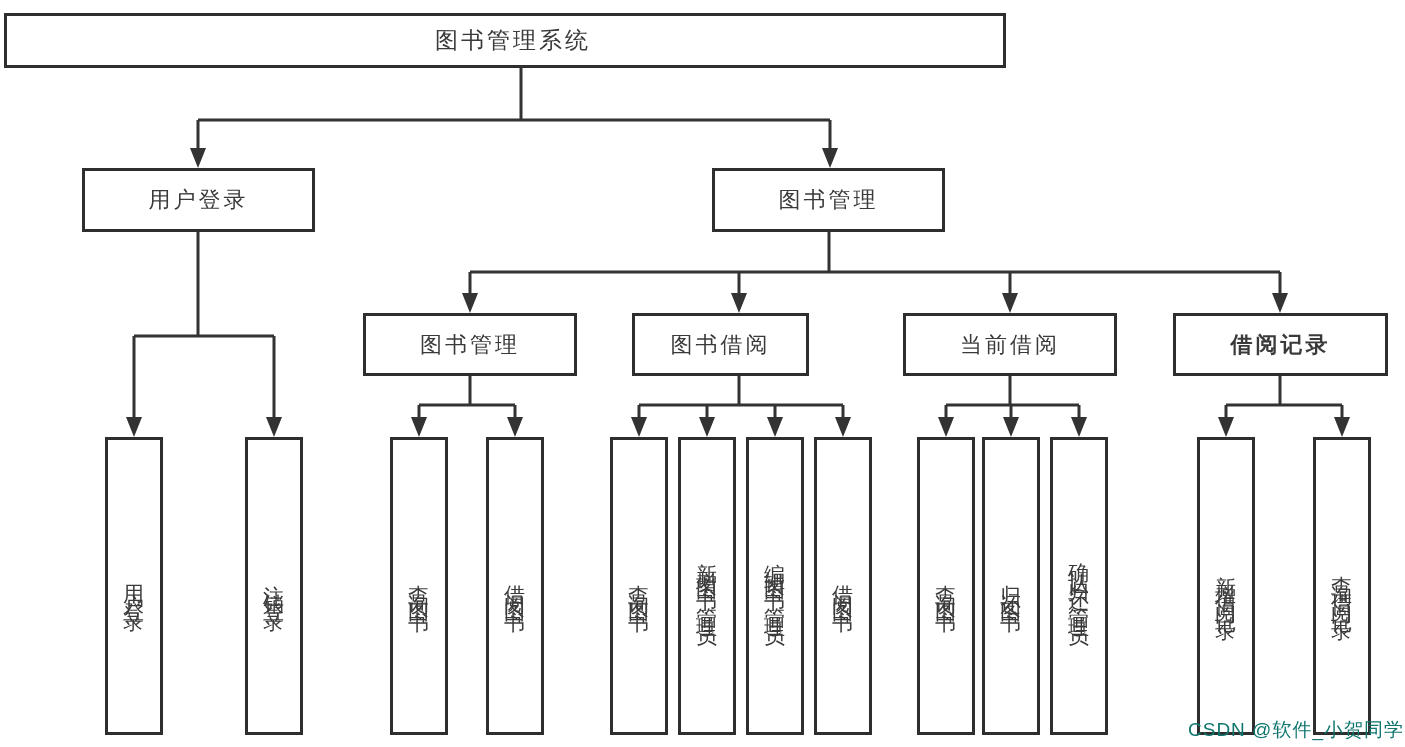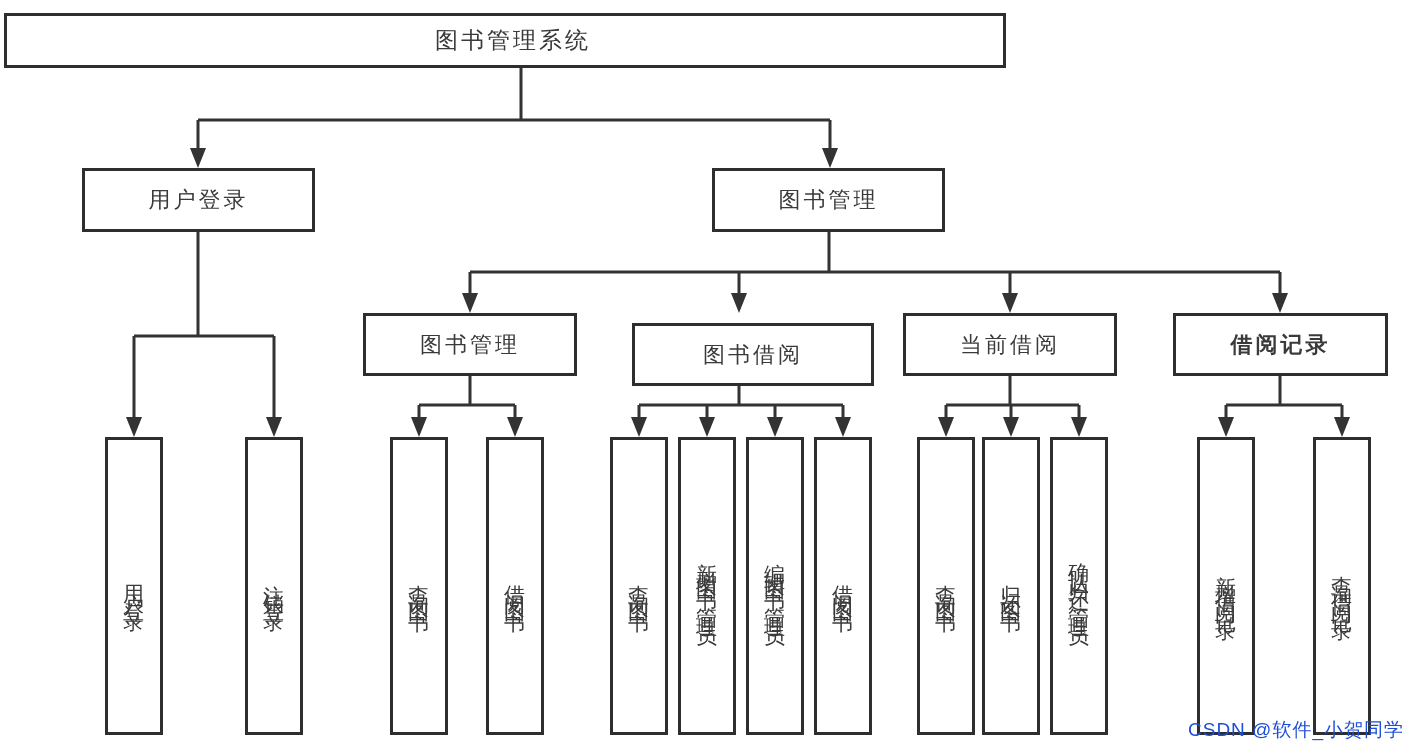--- a/index.html
+++ b/index.html
@@ -51,21 +51,21 @@
     font-size: 21px;
     letter-spacing: 9px;
     line-height: 1;
     white-space: nowrap;
   }
   .watermark {
     position: absolute;
     left: 1188px;
     top: 717px;
     font-size: 19px;
-    color: #1d4ed8;
+    color: #0f766e;
     white-space: nowrap;
     z-index: 3;
     letter-spacing: 1px;
   }
   .wire {
     stroke: #333333;
     stroke-width: 3;
     fill: none;
   }
   .arrow {
@@ -127,21 +127,21 @@
       <polygon class="arrow" points="1334,417 1350,417 1342,437"></polygon>
     </g>
   </svg>
 
   <div class="node h-node root-node">图书管理系统</div>
 
   <div class="node h-node" style="left:82px; top:168px; width:233px; height:64px;">用户登录</div>
   <div class="node h-node" style="left:712px; top:168px; width:233px; height:64px;">图书管理</div>
 
   <div class="node h-node" style="left:363px; top:313px; width:214px; height:63px;">图书管理</div>
-  <div class="node h-node" style="left:632px; top:313px; width:242px; height:63px;margin-top:10px;">图书借阅</div>
+  <div class="node h-node" style="left:632px; top:313px; width:177px; height:63px;">图书借阅</div>
   <div class="node h-node" style="left:903px; top:313px; width:214px; height:63px;font-family:Liberation Mono, monospace;">当前借阅</div>
   <div class="node h-node" style="left:1173px; top:313px; width:215px; height:63px;font-weight:bold;">借阅记录</div>
 
   <div class="node v-node" style="left:105px;">用户登录</div>
   <div class="node v-node" style="left:245px;">注销登录</div>
 
   <div class="node v-node" style="left:390px;">查询图书</div>
   <div class="node v-node" style="left:486px;">借阅图书</div>
 
   <div class="node v-node" style="left:610px;">查询图书</div>

